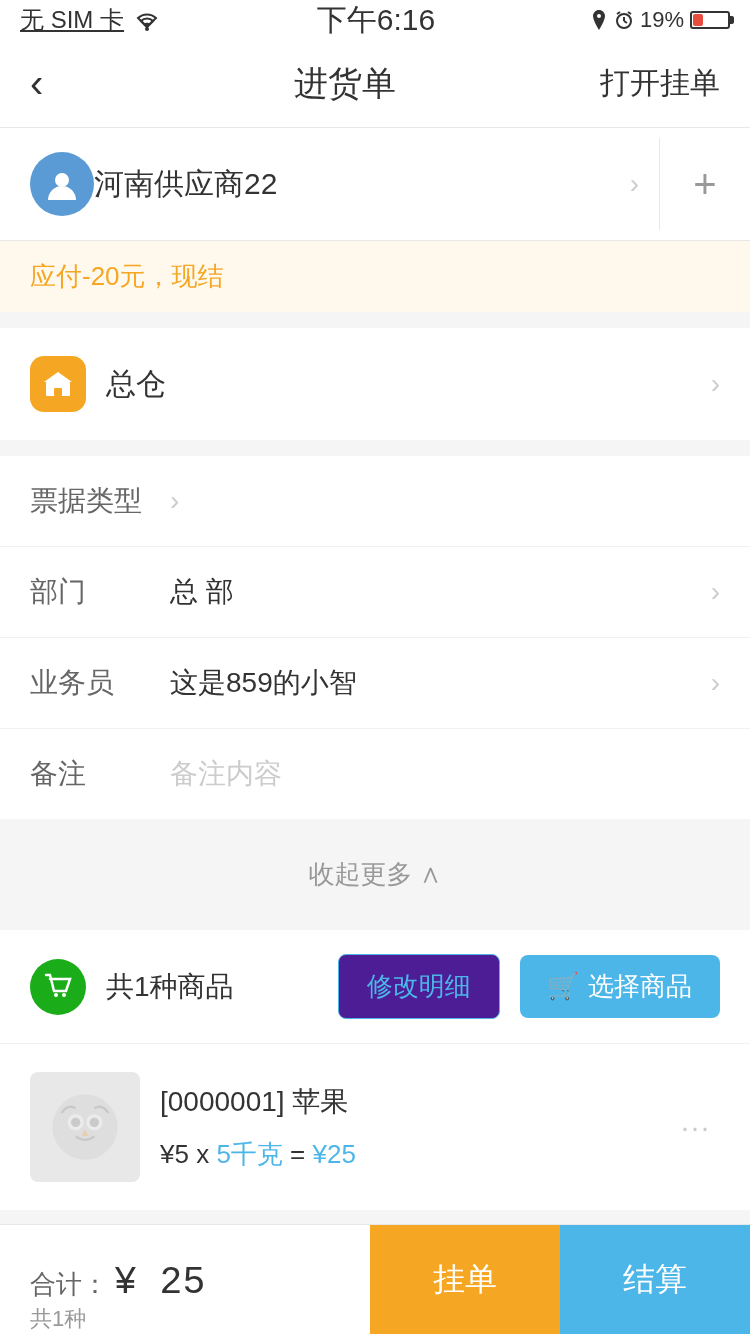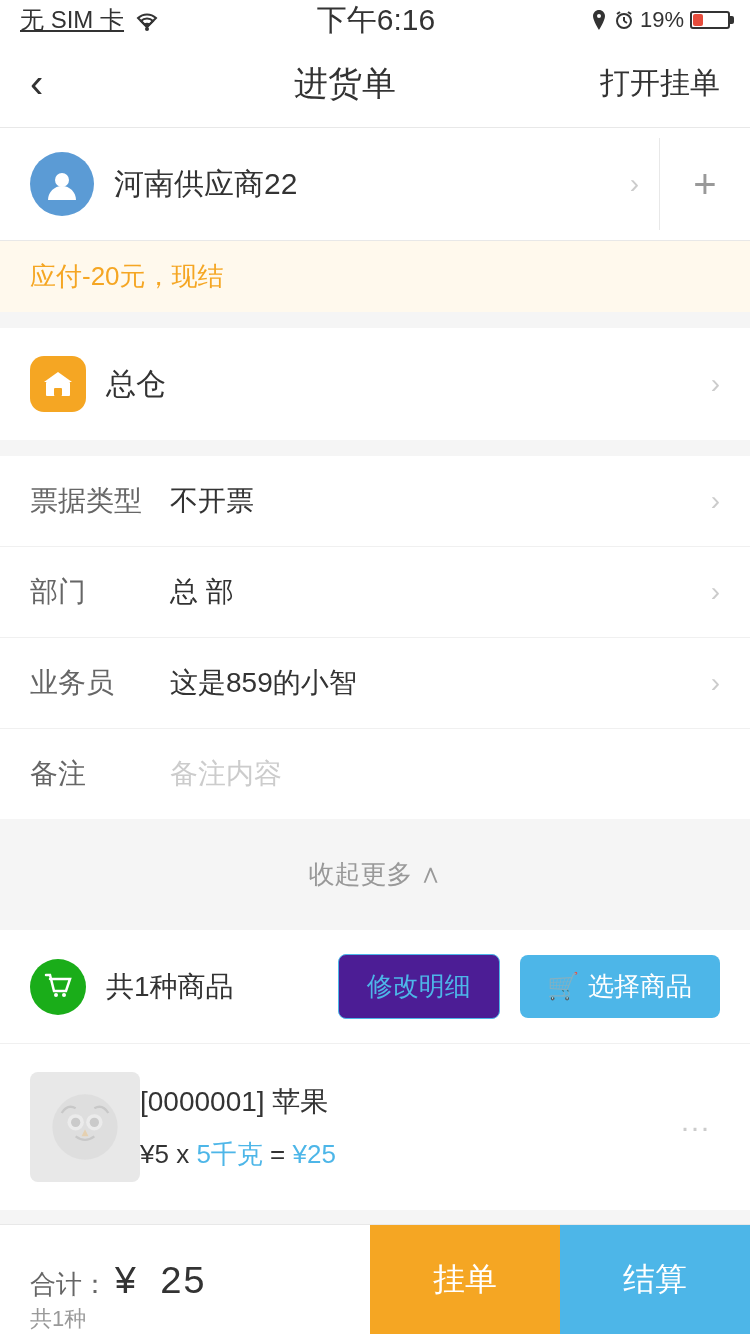--- a/index.html
+++ b/index.html
@@ -95,21 +95,20 @@
       margin-bottom: 0;
       display: flex;
       align-items: stretch;
       border-bottom: 1px solid #e8e8e8;
     }
     .supplier-main {
       flex: 1;
       display: flex;
       align-items: center;
       padding: 24px 0 24px 30px;
-      gap: 20px;
       cursor: pointer;
     }
     .supplier-avatar {
       width: 64px;
       height: 64px;
       border-radius: 50%;
       background: #5b9bd5;
       display: flex;
       align-items: center;
       justify-content: center;
@@ -276,20 +275,21 @@
       align-items: center;
       gap: 8px;
     }
 
     
     .product-item {
       background: #fff;
       display: flex;
       align-items: center;
       padding: 28px 30px;
+      gap: 20px;
       margin-bottom: 0;
     }
     .product-thumb {
       width: 110px;
       height: 110px;
       background: #f0f0f0;
       border-radius: 8px;
       display: flex;
       align-items: center;
       justify-content: center;
@@ -456,21 +456,20 @@
         </svg>
       </div>
       <span class="row-label">总仓</span>
       <span class="row-chevron">›</span>
     </div>
   </div>
 
   <div class="form-section section">
     <div class="form-row">
       <span class="form-row-label">票据类型</span>
-      <span class="form-row-value">不开票</span>
       <span class="form-row-chevron">›</span>
     </div>
     <div class="form-row">
       <span class="form-row-label">部门</span>
       <span class="form-row-value">总 部</span>
       <span class="form-row-chevron">›</span>
     </div>
     <div class="form-row">
       <span class="form-row-label">业务员</span>
       <span class="form-row-value">这是859的小智</span>

